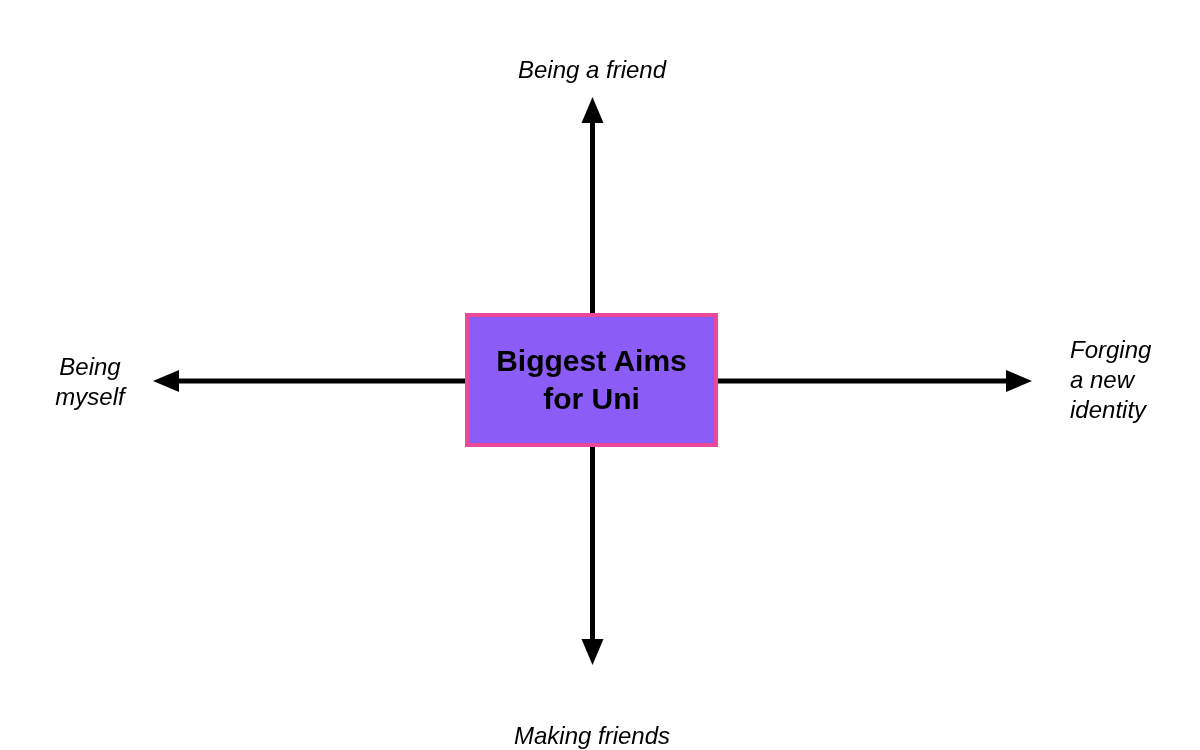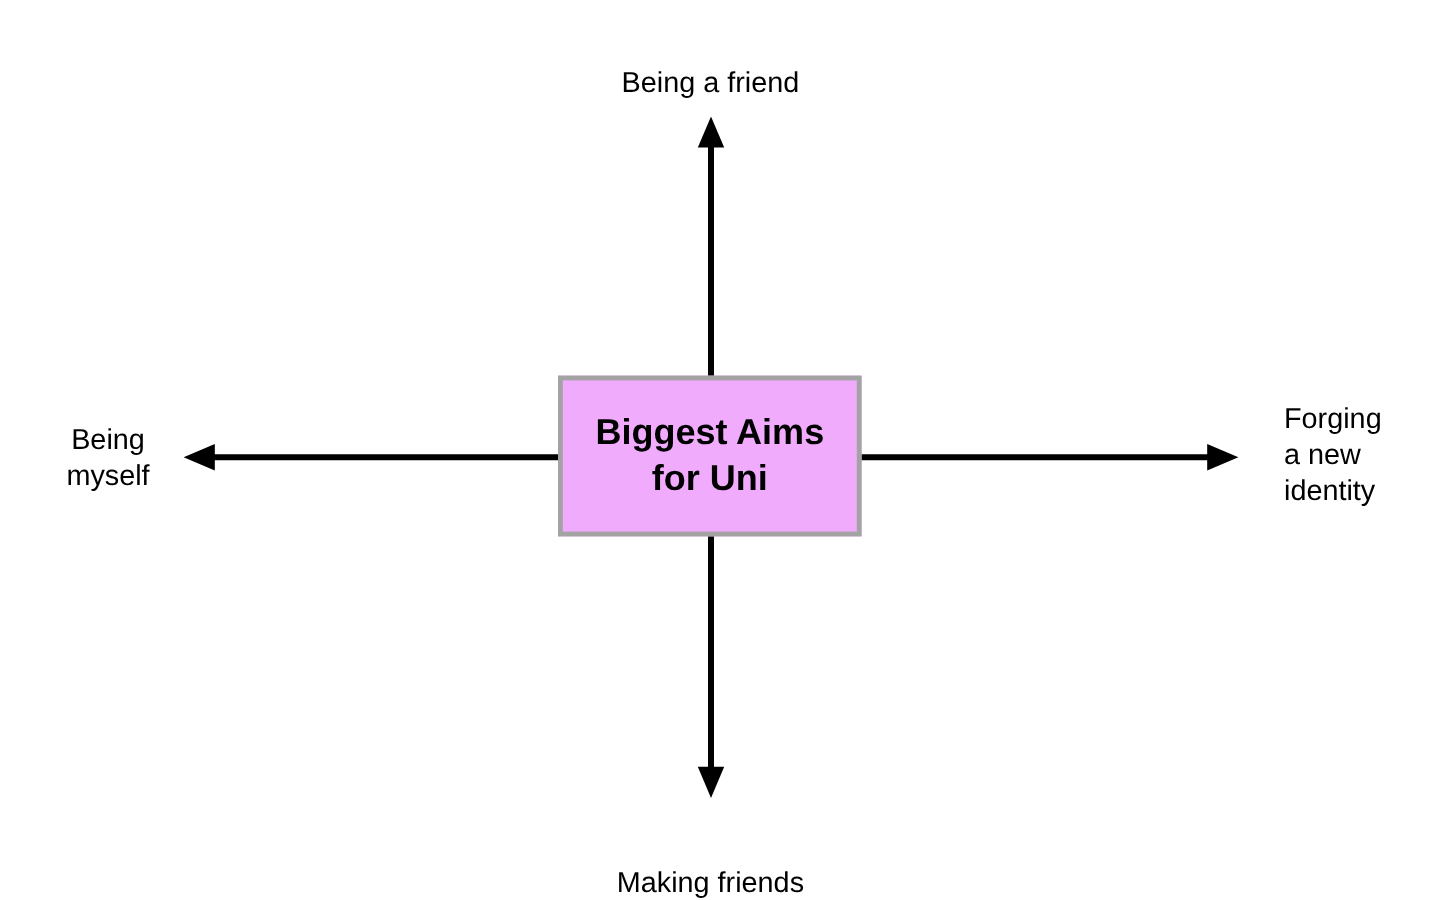--- a/index.html
+++ b/index.html
@@ -31,36 +31,37 @@
     fill: #000000;
     stroke: none;
   }
   .center-box {
     position: absolute;
     left: 465px;
     top: 313px;
     width: 253px;
     height: 134px;
     box-sizing: border-box;
-    border: 4px solid #a3a3a3;
-    background: #f0abfc;
+    border: 4px solid #ec4899;
+    background: #8b5cf6;
     display: flex;
     align-items: center;
     justify-content: center;
     text-align: center;
     font-weight: bold;
     font-size: 30px;
     line-height: 38px;
     white-space: pre-line;
   }
   .node-label {
     position: absolute;
     font-size: 24px;
     line-height: 30px;
     white-space: pre-line;
+    font-style: italic;
   }
   .label-top {
     left: 442px;
     top: 55px;
     width: 300px;
     text-align: center;
   }
   .label-bottom {
     left: 442px;
     top: 681px;

